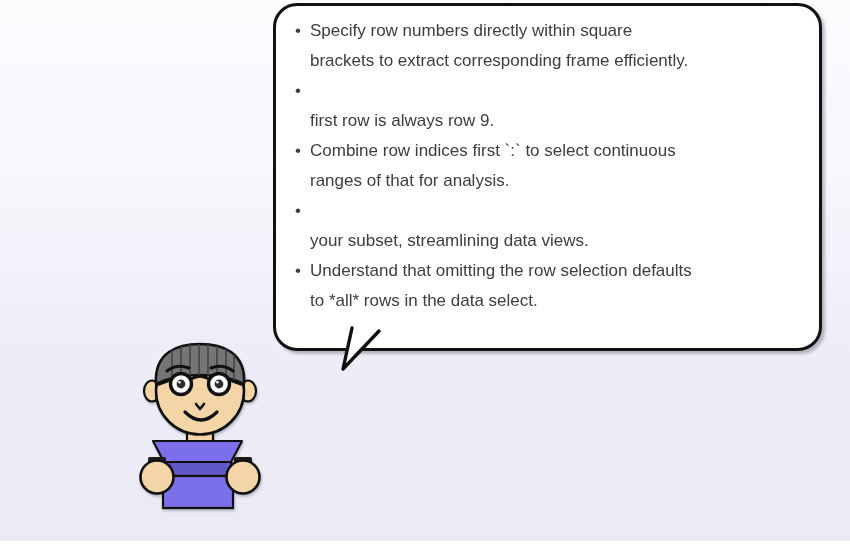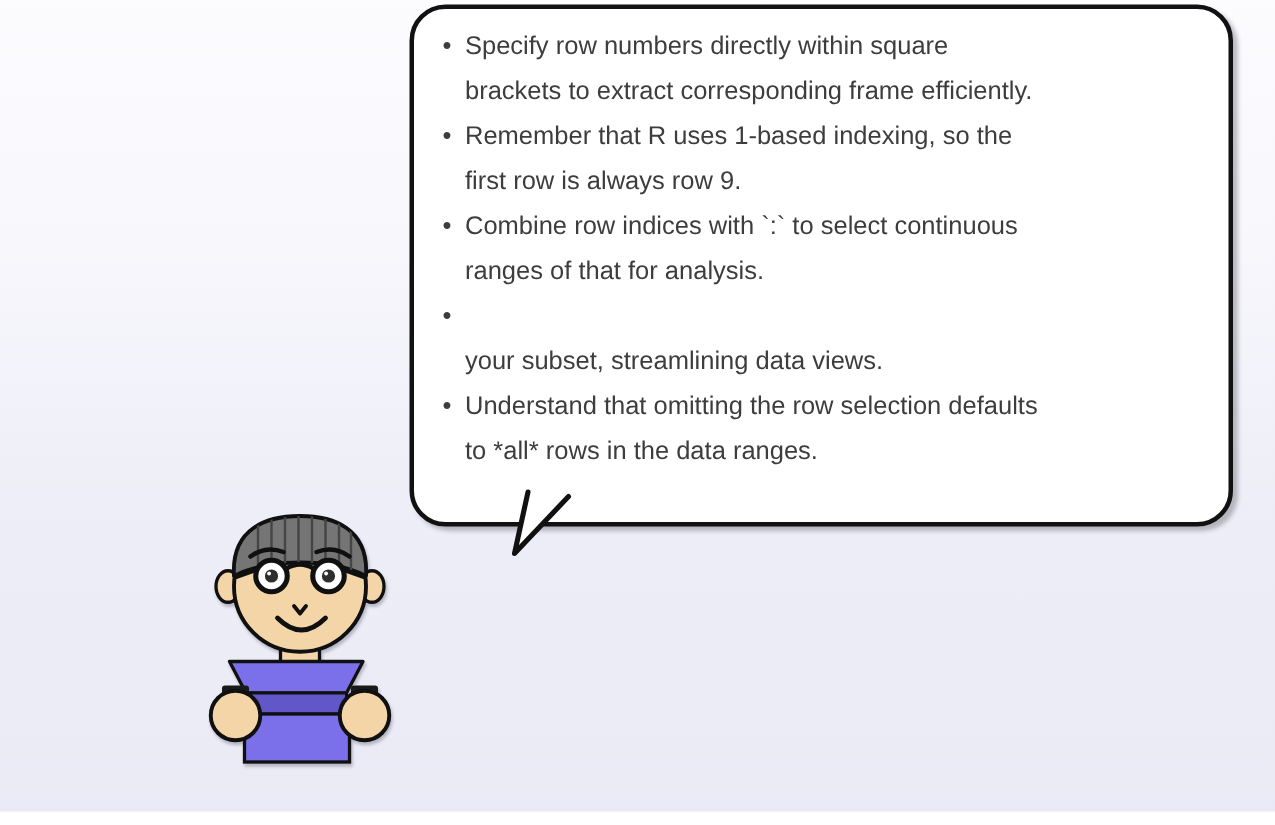--- a/index.html
+++ b/index.html
@@ -32,33 +32,33 @@
 <body>
 
 <div class="bubble">
   <ul>
     <li>
       <span class="bullet-glyph">•</span>
       <span class="bullet-text"><span>Specify row numbers directly within square</span><br><span>brackets to extract corresponding frame efficiently.</span></span>
     </li>
     <li>
       <span class="bullet-glyph">•</span>
-      <span class="bullet-text"><span>Remember that R uses 1-based indexing, so the</span><br><span>first row is always row 9.</span></span>
+      <span class="bullet-text"><br><span>first row is always row 9.</span></span>
     </li>
     <li>
       <span class="bullet-glyph">•</span>
-      <span class="bullet-text"><span>Combine row indices with `:` to select continuous</span><br><span>ranges of that for analysis.</span></span>
+      <span class="bullet-text"><span>Combine row indices first `:` to select continuous</span><br><span>ranges of that for analysis.</span></span>
     </li>
     <li>
       <span class="bullet-glyph">•</span>
       <span class="bullet-text"><br><span>your subset, streamlining data views.</span></span>
     </li>
     <li>
       <span class="bullet-glyph">•</span>
-      <span class="bullet-text"><span>Understand that omitting the row selection defaults</span><br><span>to *all* rows in the data ranges.</span></span>
+      <span class="bullet-text"><span>Understand that omitting the row selection defaults</span><br><span>to *all* rows in the data select.</span></span>
     </li>
   </ul>
 </div>
 
 <svg class="tail-svg" viewBox="330 318 60 58">
   <path d="M 352 328 L 343 369 L 379 331" stroke="#111111" stroke-width="3.4" stroke-linecap="round" stroke-linejoin="round" fill="#ffffff"></path>
 </svg>
 
 <svg class="character-svg" viewBox="133 338 134 176">
   <defs>

